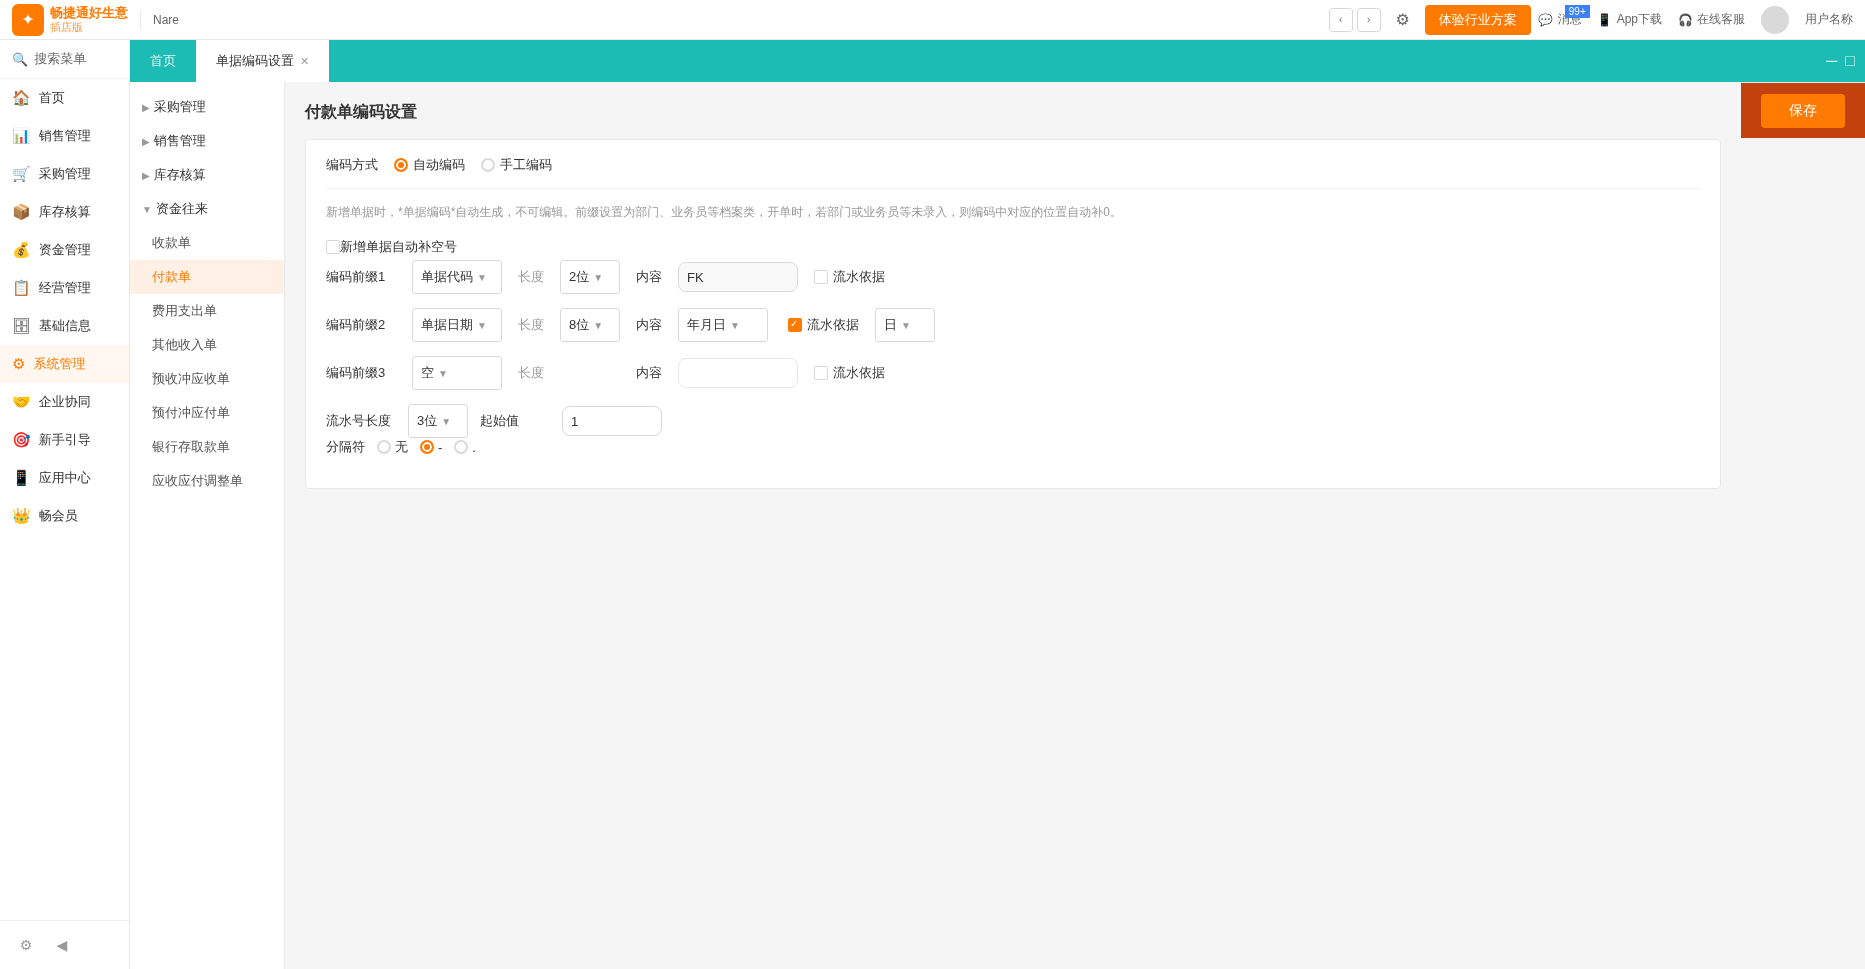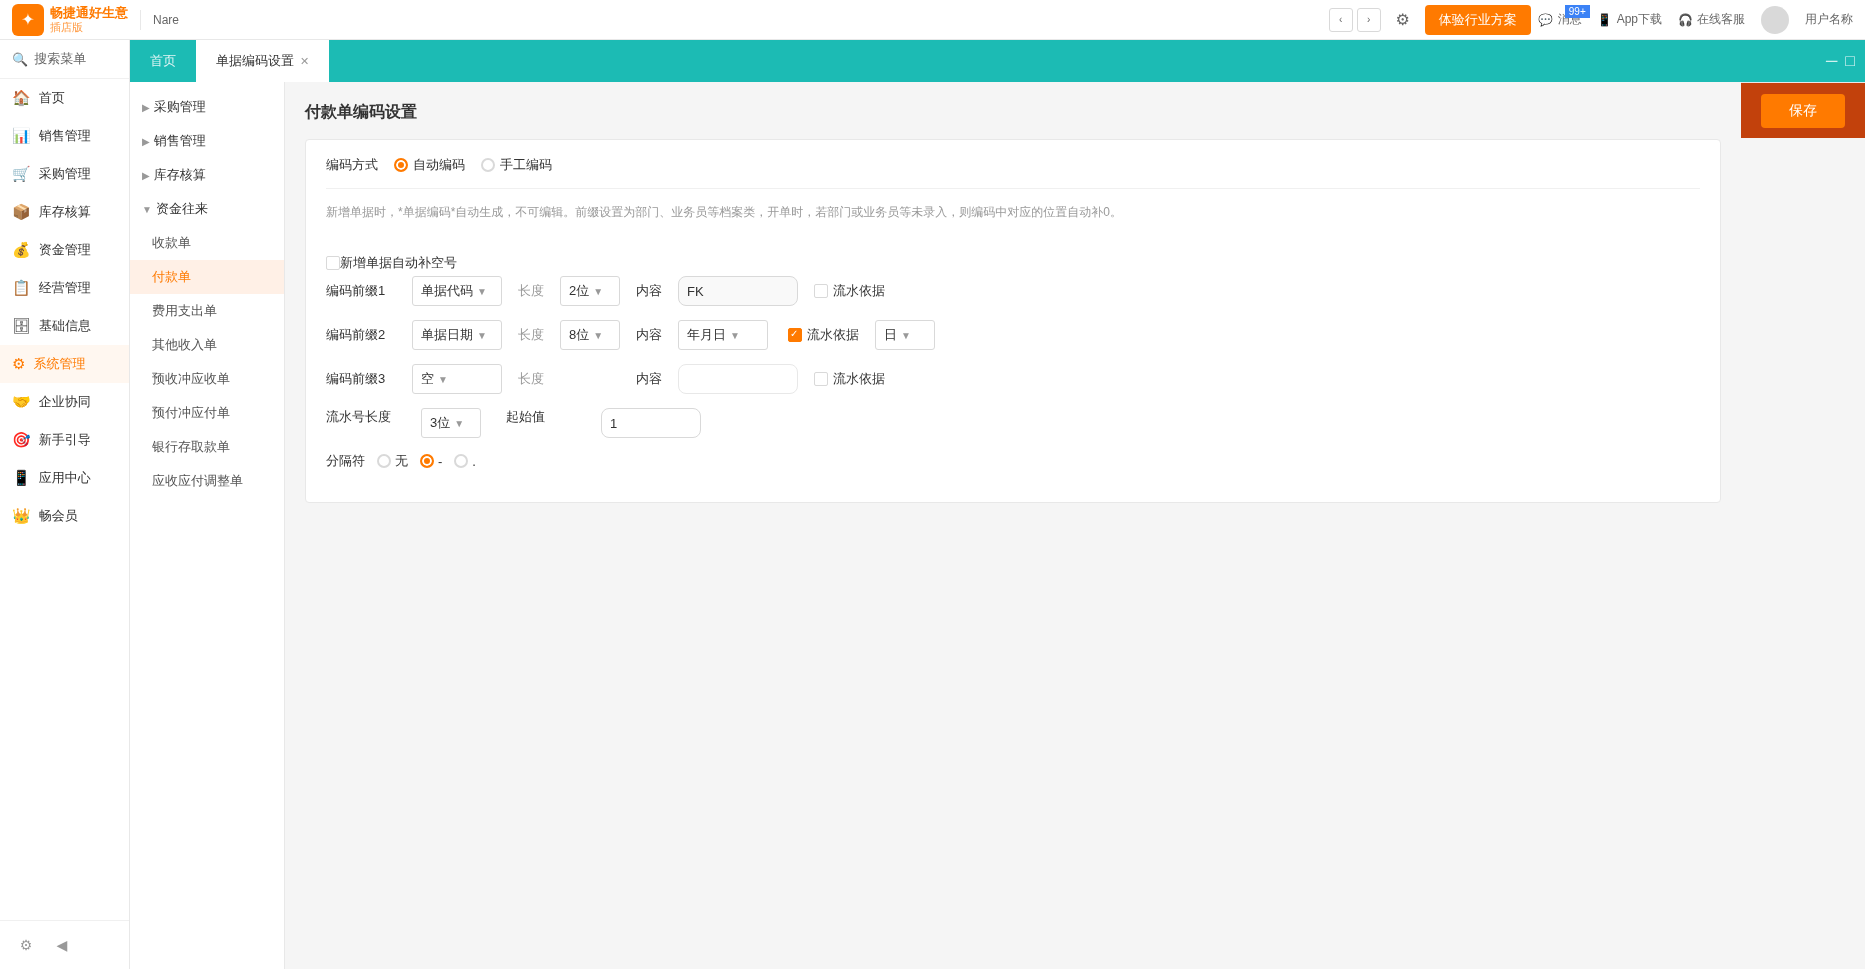--- a/index.html
+++ b/index.html
@@ -59,21 +59,21 @@
 
     
     .encoding-card { background: #fff; border-radius: 4px; border: 1px solid #e8e8e8; padding: 16px 20px; }
     .encoding-type-row { display: flex; align-items: center; gap: 16px; margin-bottom: 14px; padding-bottom: 14px; border-bottom: 1px solid #f0f0f0; }
     .encoding-type-label { font-size: 13px; color: #333; }
     .radio-group { display: flex; align-items: center; gap: 16px; }
     .radio-item { display: flex; align-items: center; gap: 5px; cursor: pointer; font-size: 13px; color: #333; }
     .radio-btn { width: 14px; height: 14px; border-radius: 50%; border: 2px solid #d9d9d9; background: #fff; display: inline-block; }
     .radio-btn.checked { border-color: #ff7a00; background: #ff7a00; box-shadow: inset 0 0 0 2px #fff; }
 
-    .hint-text { font-size: 12px; color: #999; margin-bottom: 32px; line-height: 1.6; }
+    .hint-text { font-size: 12px; color: #999; margin-bottom: 16px; line-height: 1.6; }
 
     
     .preview-box { border: 2px dashed #ffb980; background: #fff8f3; border-radius: 4px; padding: 16px 24px; display: inline-block; margin-bottom: 20px; min-width: 240px; text-align: center; }
     .preview-label { font-size: 12px; color: #999; margin-bottom: 4px; }
     .preview-code { font-size: 22px; font-weight: 700; color: #333; margin-bottom: 4px; }
     .preview-desc { font-size: 12px; color: #999; }
 
     
     .checkbox-row { display: flex; align-items: center; margin-bottom: 4px; font-size: 13px; color: #333; }
     .checkbox-box { width: 14px; height: 14px; border: 1px solid #d9d9d9; background: #fff; display: inline-block; border-radius: 2px; }
@@ -84,33 +84,33 @@
     .form-input { height: 30px; border: 1px solid #d9d9d9; border-radius: 8px; padding: 0 8px; font-size: 13px; color: #333; background: #f9f9f9; min-width: 80px; }
     .form-input.content-input { min-width: 120px; }
     .length-label { font-size: 13px; color: #999; }
     .content-label { font-size: 13px; color: #333; }
 
     .checkbox-inline { display: flex; align-items: center; gap: 5px; font-size: 13px; color: #333; }
     .checkbox-checked { width: 14px; height: 14px; border: 1px solid #ff7a00; background: #ff7a00; display: inline-block; border-radius: 2px; position: relative; }
     .checkbox-checked::after { content: '✓'; color: white; font-size: 10px; position: absolute; top: -1px; left: 1px; }
 
     
-    .serial-row { display: flex; gap: 25px; margin-bottom: 14px; }
+    .serial-row { display: flex; align-items: center; gap: 12px; }
 
     
     .separator-row { display: flex; align-items: center; gap: 12px; margin-bottom: 16px; font-size: 13px; color: #333; }
     .sep-radio { display: flex; align-items: center; gap: 4px; cursor: pointer; }
     .sep-radio-btn { width: 14px; height: 14px; border-radius: 50%; border: 2px solid #d9d9d9; background: #fff; display: inline-block; }
     .sep-radio-btn.checked { border-color: #ff7a00; background: #ff7a00; box-shadow: inset 0 0 0 2px #fff; }
 
     
     .bottom-bar { height: 56px; background: #c2410c; border-top: 1px solid #e8e8e8; display: flex; align-items: center; justify-content: flex-end; padding: 0 20px; }
     .save-btn { background: #ff7a00; color: white; border: none; border-radius: 4px; padding: 8px 28px; font-size: 14px; cursor: pointer; }
 
-    .select-wrapper { display: inline-flex; align-items: center; height: 30px; border: 1px solid #d9d9d9; border-radius: 3px; padding: 0 8px; font-size: 13px; color: #333; background: #fff; min-width: 90px; gap: 4px; cursor: pointer; }
+    .select-wrapper { display: inline-flex; align-items: center; height: 30px; border: 1px solid #d9d9d9; border-radius: 3px; padding: 16px 8px; font-size: 13px; color: #333; background: #fff; min-width: 90px; gap: 4px; cursor: pointer; }
     .select-wrapper .arrow { color: #999; font-size: 10px; }
 
     .no-select { min-width: 60px; }
   </style>
 </head>
 <body>
 
 <div class="topbar">
   <div class="topbar-logo">
     <div class="topbar-logo-icon">✦</div>

